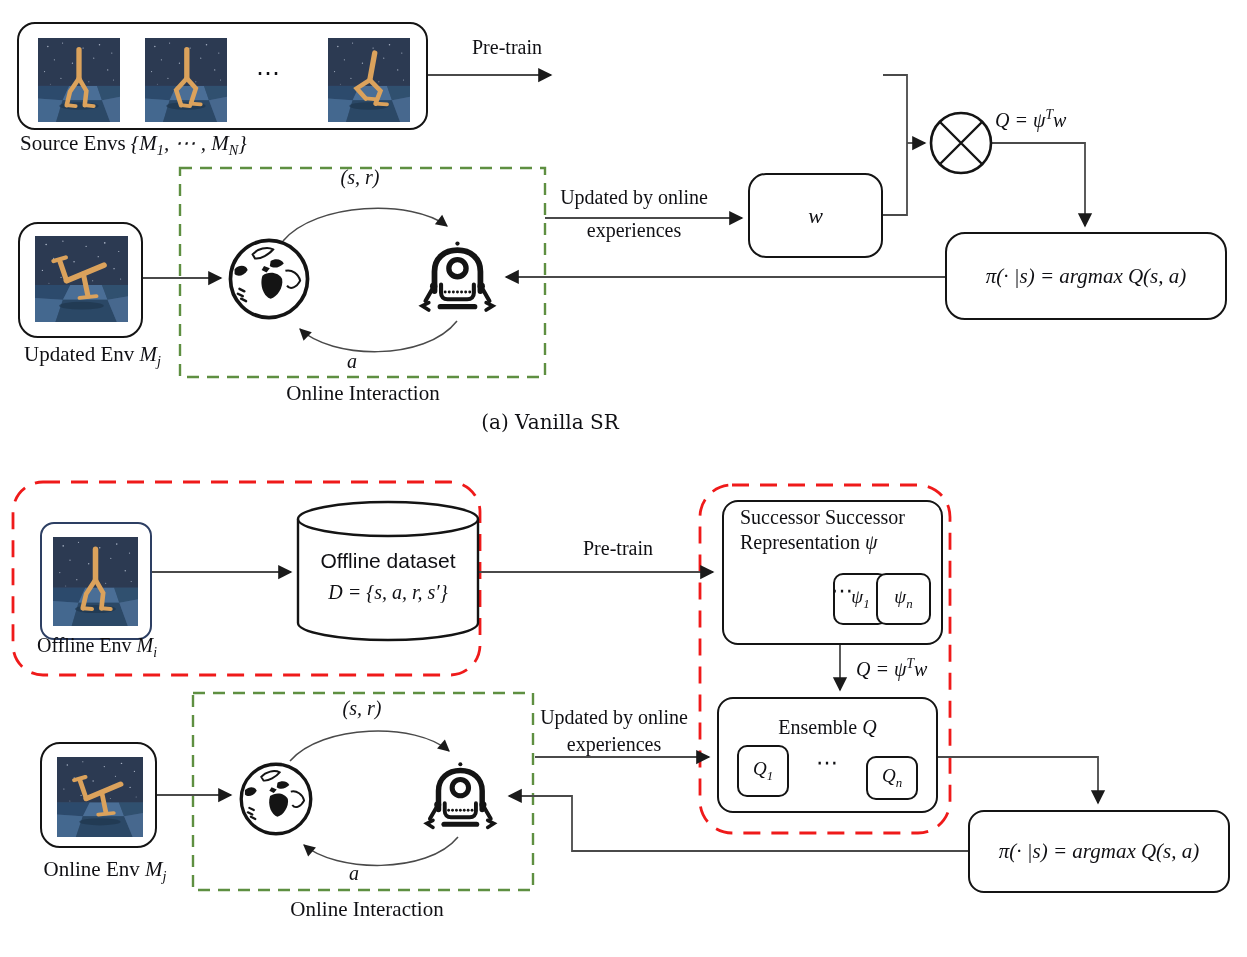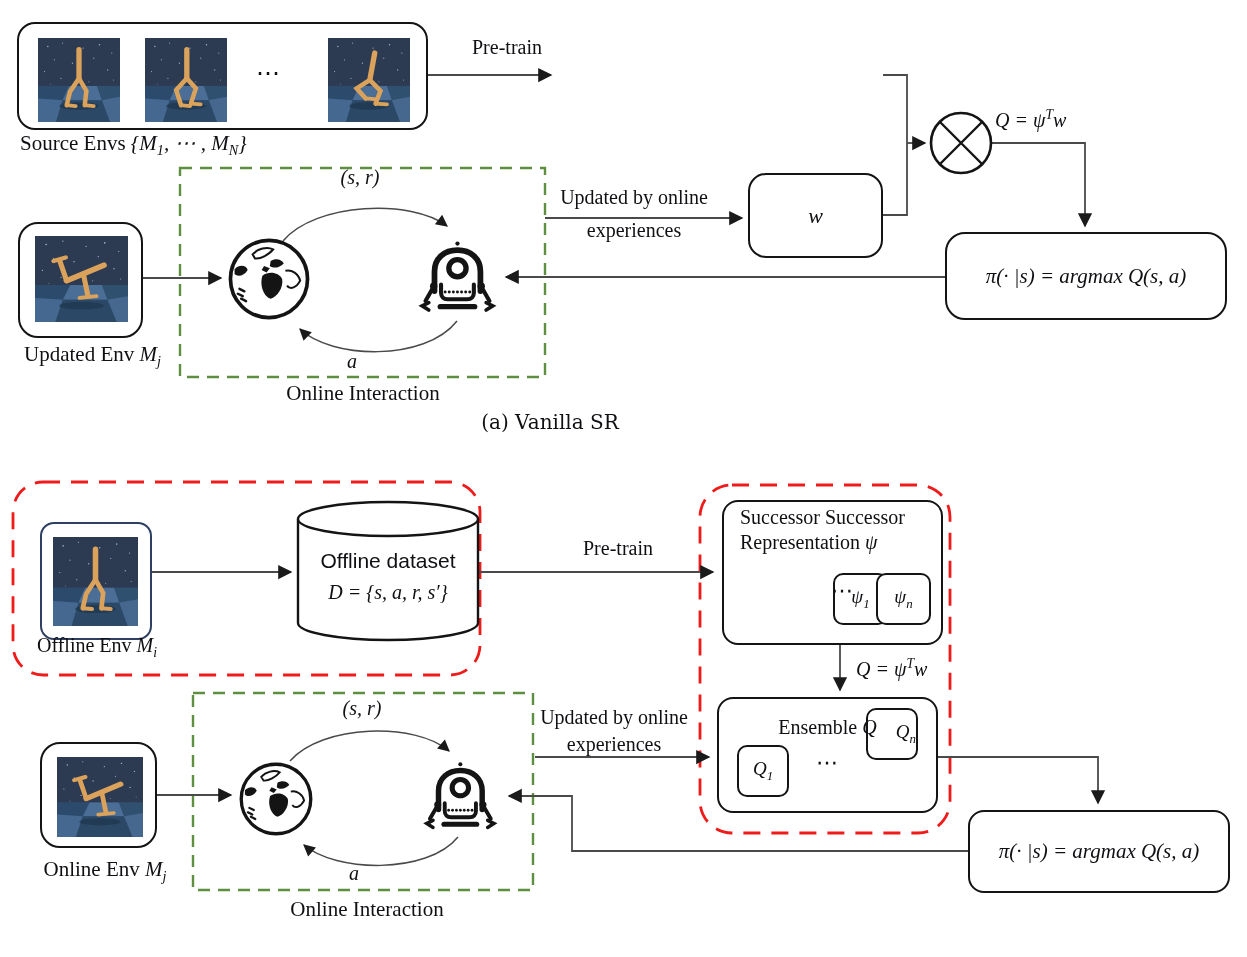--- a/index.html
+++ b/index.html
@@ -258,21 +258,21 @@
     <span>Q = ψ</span><sup>T</sup><span>w</span>
   </div>
 
   <div class="box" style="left:717px; top:697px; width:221px; height:116px; border-radius:16px;"></div>
   <div class="lbl center" style="left:717px; top:704px; width:221px; font-size:20px;margin-top:12px;">
     <span>Ensemble </span><span class="math">Q</span>
   </div>
   <div class="box flexc math" style="left:737px; top:745px; width:52px; height:52px; border-radius:10px; font-size:19px;">
     <span><span>Q</span><sub>1</sub></span>
   </div>
-  <div class="box flexc math" style="left:866px; top:708px; width:52px; height:52px; border-radius:10px; font-size:19px;justify-content:flex-end;">
+  <div class="box flexc math" style="left:866px; top:756px; width:52px; height:44px; border-radius:10px; font-size:19px;">
     <span><span>Q</span><sub>n</sub></span>
   </div>
   <div class="lbl center" style="left:807px; top:750px; width:40px; font-size:22px;">⋯</div>
 
   <div class="lbl center" style="left:528px; top:706px; width:172px; font-size:20px;">Updated by online</div>
   <div class="lbl center" style="left:528px; top:733px; width:172px; font-size:20px;">experiences</div>
 
   <div class="lbl math center" style="left:330px; top:697px; width:64px; font-size:20px;">(s, r)</div>
   <div class="lbl math center" style="left:338px; top:862px; width:32px; font-size:20px;">a</div>
   <div class="lbl center" style="left:257px; top:897px; width:220px; font-size:21px;">Online Interaction</div>

